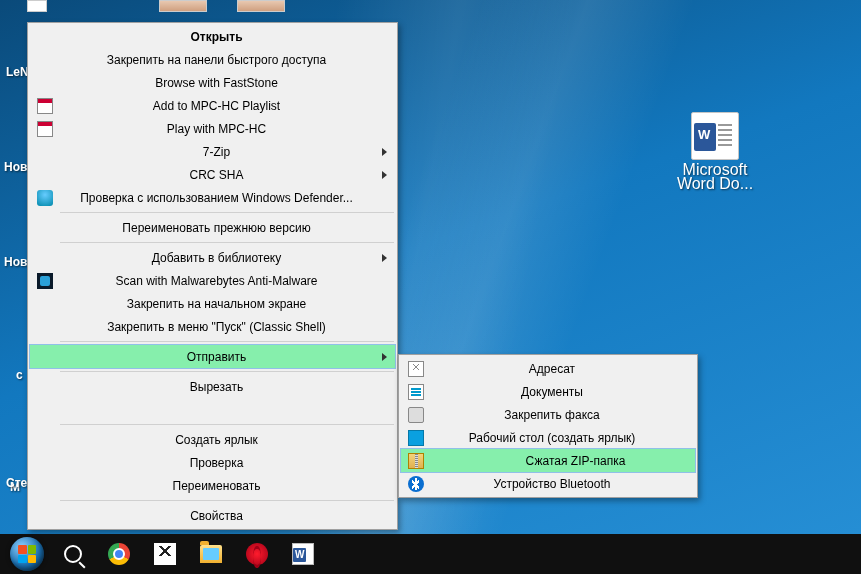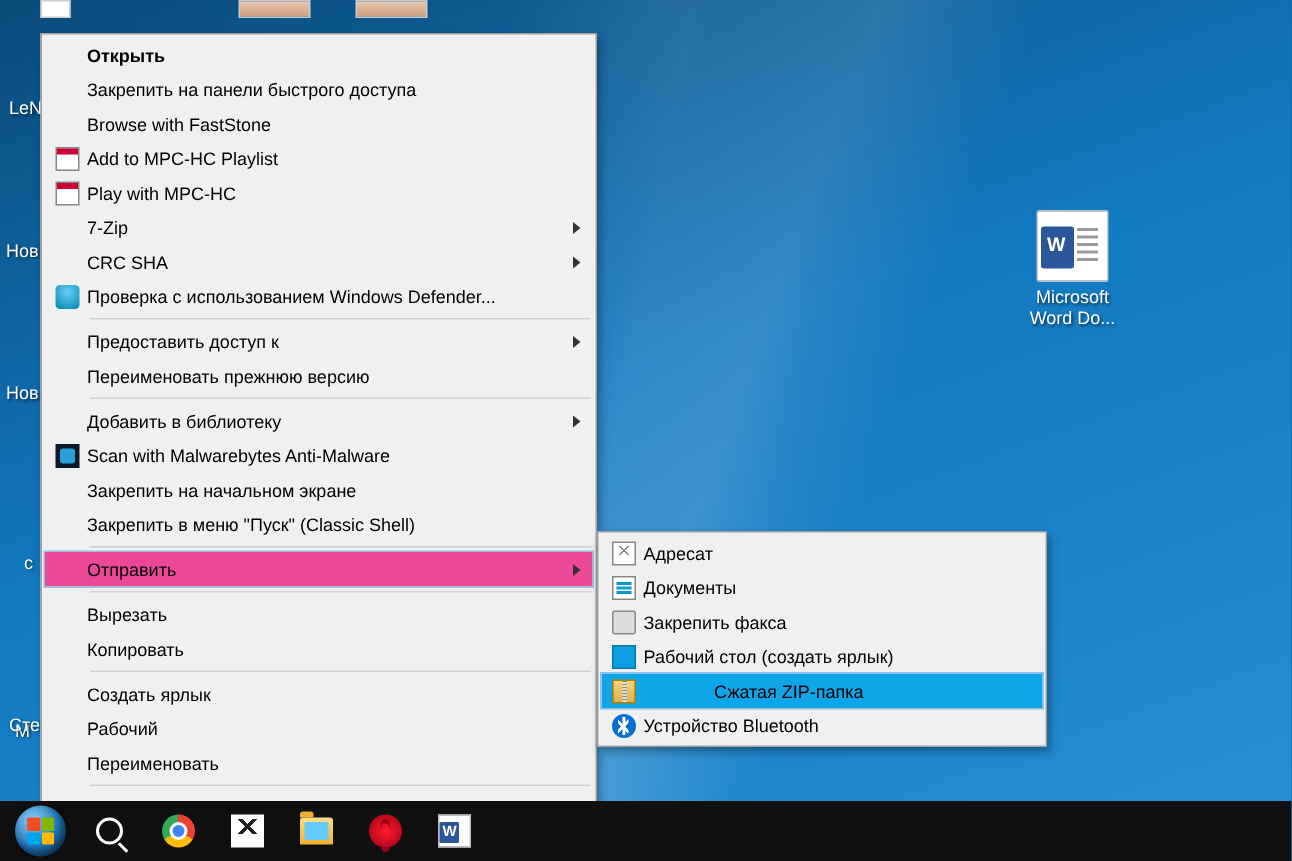--- a/index.html
+++ b/index.html
@@ -10,21 +10,21 @@
   .desktop {
     position: absolute; inset: 0;
     background:
       linear-gradient(110deg, rgba(255,255,255,0) 45%, rgba(255,255,255,0.12) 55%, rgba(255,255,255,0) 65%),
       linear-gradient(100deg, rgba(255,255,255,0) 35%, rgba(255,255,255,0.10) 48%, rgba(255,255,255,0) 60%),
       linear-gradient(160deg, #0a4a7a 0%, #1278bf 45%, #2790d6 100%);
   }
 
   .desktop-icon {
     position: absolute; width: 78px; text-align: center; color: #fff;
-    font-size: 12px; cursor: default; margin-top: 28px;
+    font-size: 16px; cursor: default;
   }
   .desktop-icon .glyph {
     width: 48px; height: 48px; margin: 0 auto 3px;
     display: flex; align-items: center; justify-content: center;
     background: #fff; border-radius: 2px; position: relative;
   }
   .desktop-icon.word .glyph::before {
     content: ""; position: absolute; left: 2px; top: 10px; width: 22px; height: 28px;
     background: #2b579a; border-radius: 2px;
   }
@@ -32,47 +32,47 @@
     content: "W"; position: absolute; left: 6px; top: 14px; color: #fff; font-weight: bold; font-size: 13px;
   }
   .desktop-icon.word .glyph {
     background: linear-gradient(#fff,#fff); border: 1px solid #c5c5c5;
   }
   .desktop-icon.word .lines { position:absolute; right:6px; top:8px; width:14px;}
   .desktop-icon.word .lines span{display:block;height:2px;background:#999;margin:3px 0;}
   .desktop-icon .label { text-shadow: 1px 1px 2px rgba(0,0,0,.6); line-height: 14px;}
 
   
-  .left-frag { position:absolute; color:#fff; font-size:12px; text-shadow:1px 1px 2px rgba(0,0,0,.6);}
+  .left-frag { position:absolute; color:#fff; font-size:12px; text-shadow:1px 1px 2px rgba(0,0,0,.6);font-weight:bold;}
 
   
   .ctx-menu {
     position: absolute; background: #f0f0f0; border: 1px solid #a0a0a0;
     box-shadow: 2px 3px 6px rgba(0,0,0,.35);
     font-size: 12px; color: #000; padding: 2px;
   }
   .ctx-main {
     left: 27px; top: 22px; width: 371px;
   }
   .ctx-item {
     display: flex; align-items: center;
-    height: 23px; padding: 0 20px 0 2px; position: relative; cursor: default;
+    height: 23px; padding: 0 20px 0 2px; position: relative; cursor: default; text-align: center;
   }
   .ctx-item .icon-slot {
     width: 26px; height: 100%; display: flex; align-items: center; justify-content: center; flex: none;
   }
   .ctx-item .lbl { flex: 1; white-space: nowrap; }
   .ctx-item .arrow {
     position: absolute; right: 8px; top: 50%; transform: translateY(-50%);
     width: 0; height: 0; border-left: 5px solid #333; border-top: 4px solid transparent; border-bottom: 4px solid transparent;
   }
   .ctx-item.bold .lbl { font-weight: 600; }
   .ctx-sep { height: 1px; background: #d0d0d0; margin: 3px 1px 3px 30px; }
-  .ctx-item.highlight { background: #ec4899; outline: 1px solid #90c0e8; }
-  .ctx-item.highlight-sub { background: #0ea5e9; outline: 1px solid #90c0e8; gap: 47px; }
+  .ctx-item.highlight { background: #86efac; outline: 1px solid #90c0e8; }
+  .ctx-item.highlight-sub { background: #86efac; outline: 1px solid #90c0e8; gap: 47px; }
 
   
   .ctx-sub {
     left: 398px; top: 354px; width: 300px;
   }
 
   
   .ico { width:16px; height:16px; display:block; }
   .ico.cal { background: linear-gradient(#fff,#fff); border:1px solid #888; position:relative;}
   .ico.cal::before{content:"";position:absolute;top:0;left:0;right:0;height:4px;background:#c03;}
@@ -215,25 +215,20 @@
     </div>
     <div class="ctx-item">
       <span class="icon-slot">
           <span class="ico shield"></span>
         </span>
       <span class="lbl">Проверка с использованием Windows Defender...</span>
     </div>
     <div class="ctx-sep"></div>
     <div class="ctx-item">
       <span class="icon-slot"></span>
-        <span class="lbl">Предоставить доступ к</span>
-      <span class="arrow"></span>
-    </div>
-    <div class="ctx-item">
-      <span class="icon-slot"></span>
         <span class="lbl">Переименовать прежнюю версию</span>
     </div>
     <div class="ctx-sep"></div>
     <div class="ctx-item">
       <span class="icon-slot"></span>
         <span class="lbl">Добавить в библиотеку</span>
       <span class="arrow"></span>
     </div>
     <div class="ctx-item">
       <span class="icon-slot">
@@ -255,30 +250,29 @@
         <span class="lbl">Отправить</span>
       <span class="arrow"></span>
     </div>
     <div class="ctx-sep"></div>
     <div class="ctx-item">
       <span class="icon-slot"></span>
         <span class="lbl">Вырезать</span>
     </div>
     <div class="ctx-item">
       <span class="icon-slot"></span>
-        <span class="lbl">Копировать</span>
     </div>
     <div class="ctx-sep"></div>
     <div class="ctx-item">
       <span class="icon-slot"></span>
         <span class="lbl">Создать ярлык</span>
     </div>
     <div class="ctx-item">
       <span class="icon-slot"></span>
-        <span class="lbl">Рабочий</span>
+        <span class="lbl">Проверка</span>
     </div>
     <div class="ctx-item">
       <span class="icon-slot"></span>
         <span class="lbl">Переименовать</span>
     </div>
     <div class="ctx-sep"></div>
     <div class="ctx-item">
       <span class="icon-slot"></span>
         <span class="lbl">Свойства</span>
     </div>

